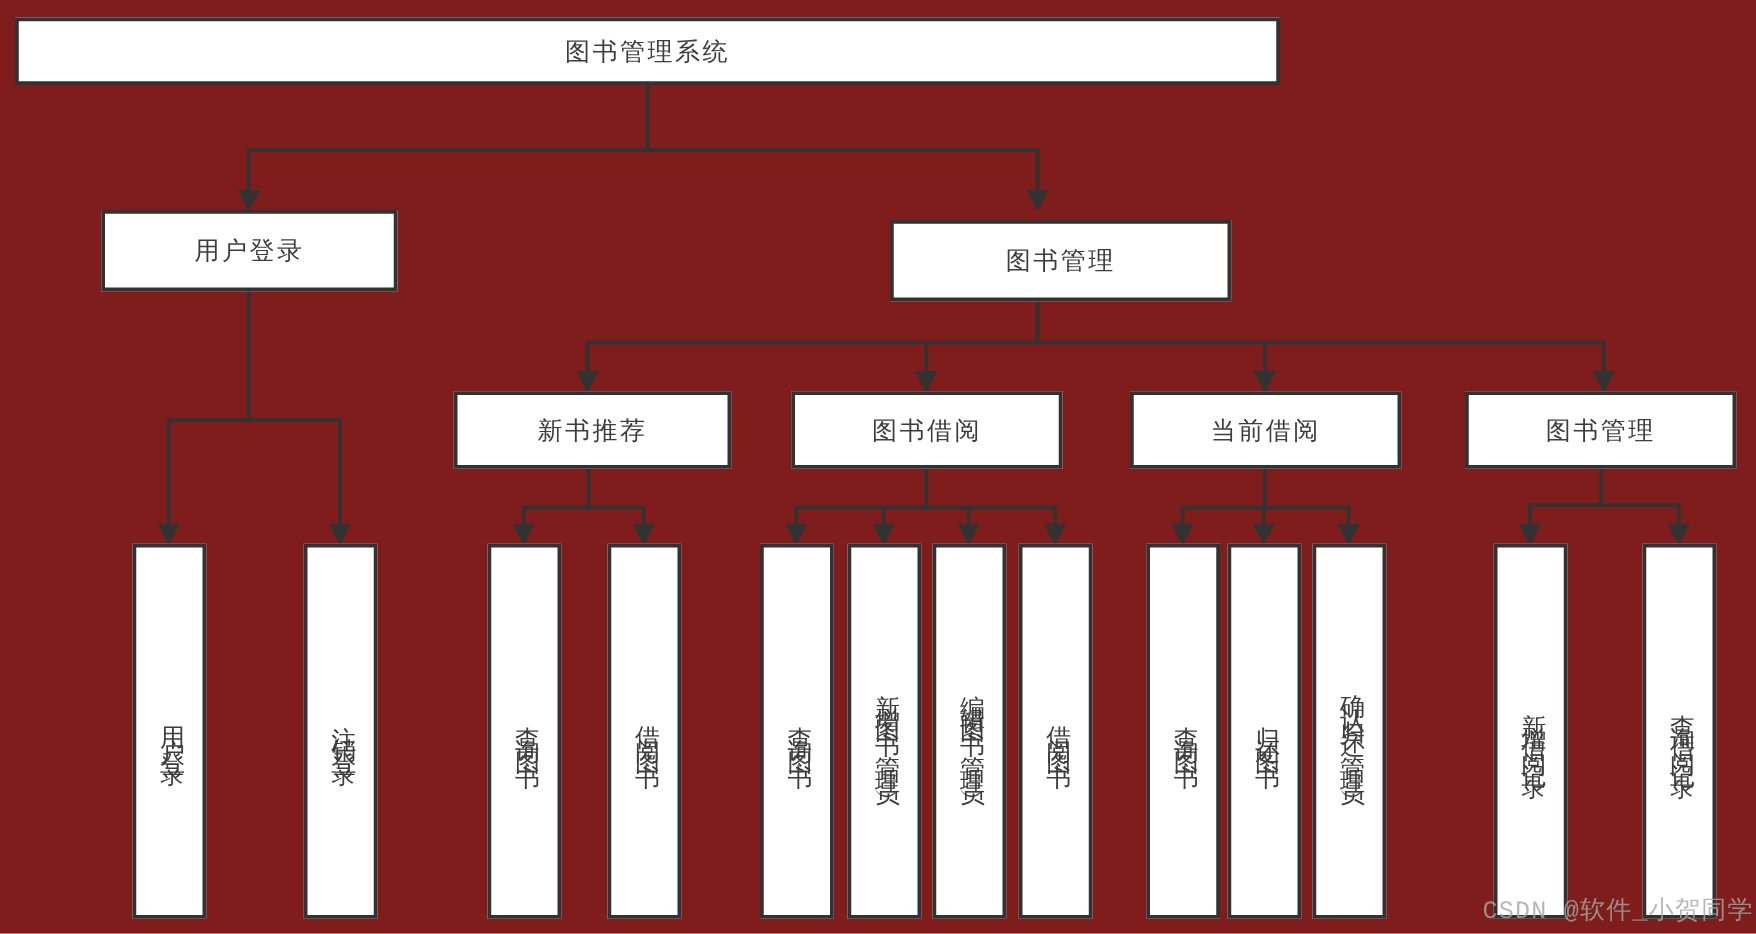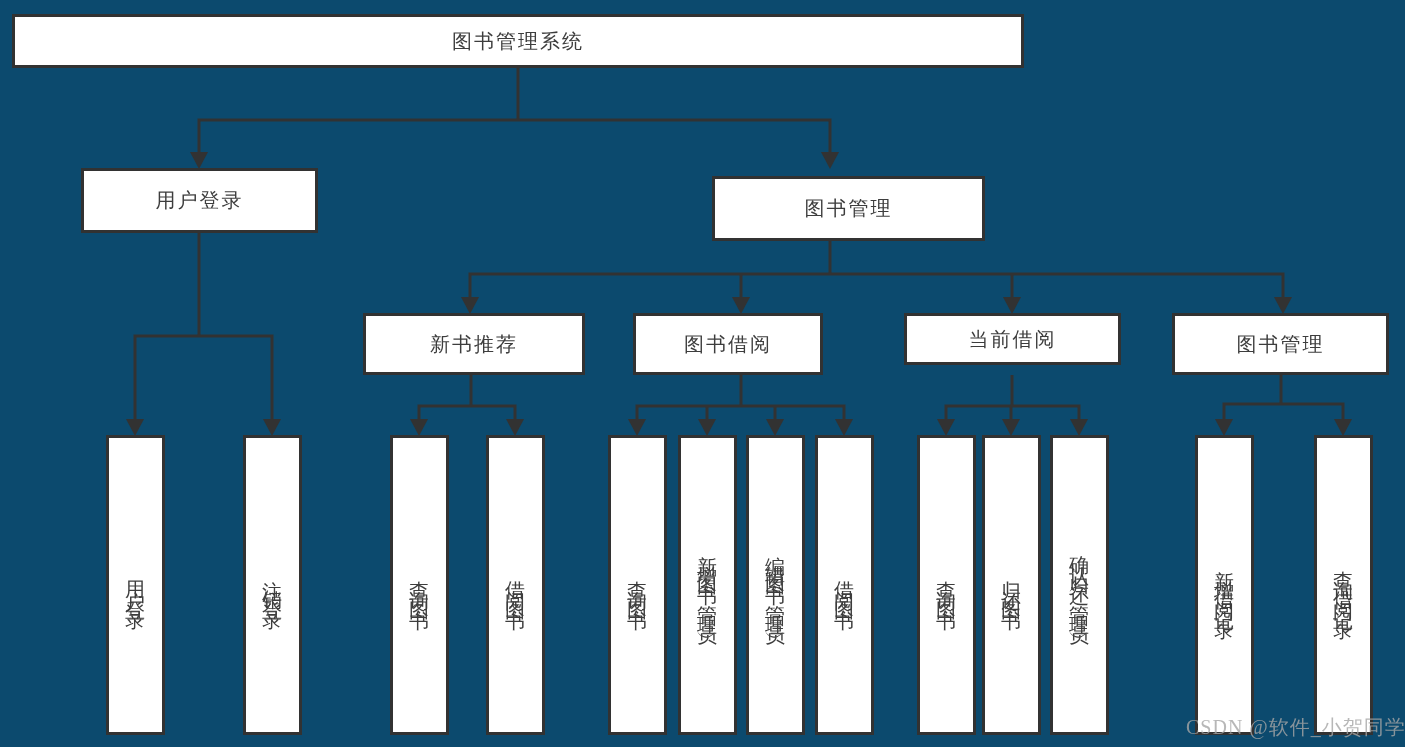--- a/index.html
+++ b/index.html
@@ -1,22 +1,22 @@
 <!DOCTYPE html>
 <html><head>
 <meta charset="utf-8">
 <style>
   html, body { margin: 0; padding: 0; background: #ffffff; }
   .stage {
     position: relative;
     width: 1405px;
     height: 747px;
-    background: #0c4a6e;
+    background: #7f1d1d;
     overflow: hidden;
-    font-family: Liberation Serif, serif;
+    font-family: Liberation Mono, monospace;
   }
   .connectors {
     position: absolute;
     left: 0; top: 0;
     width: 1405px; height: 747px;
   }
   .box {
     position: absolute;
     box-sizing: border-box;
     border: 3px solid #323232;
@@ -102,24 +102,24 @@
   <div class="box hbox" style="left:81px;top:168px;width:237px;height:65px">
     <span>用户登录</span>
   </div>
   <div class="box hbox" style="left:712px;top:176px;width:273px;height:65px">
     <span>图书管理</span>
   </div>
 
   <div class="box hbox" style="left:363px;top:313px;width:222px;height:62px">
     <span>新书推荐</span>
   </div>
-  <div class="box hbox" style="left:633px;top:313px;width:190px;height:62px">
+  <div class="box hbox" style="left:633px;top:313px;width:217px;height:62px">
     <span>图书借阅</span>
   </div>
-  <div class="box hbox" style="left:904px;top:313px;width:217px;height:52px">
+  <div class="box hbox" style="left:904px;top:313px;width:217px;height:62px">
     <span>当前借阅</span>
   </div>
   <div class="box hbox" style="left:1172px;top:313px;width:217px;height:62px">
     <span>图书管理</span>
   </div>
 
   <div class="box vbox" style="left:106px">
     <span>用户登录</span>
   </div>
   <div class="box vbox" style="left:243px">

